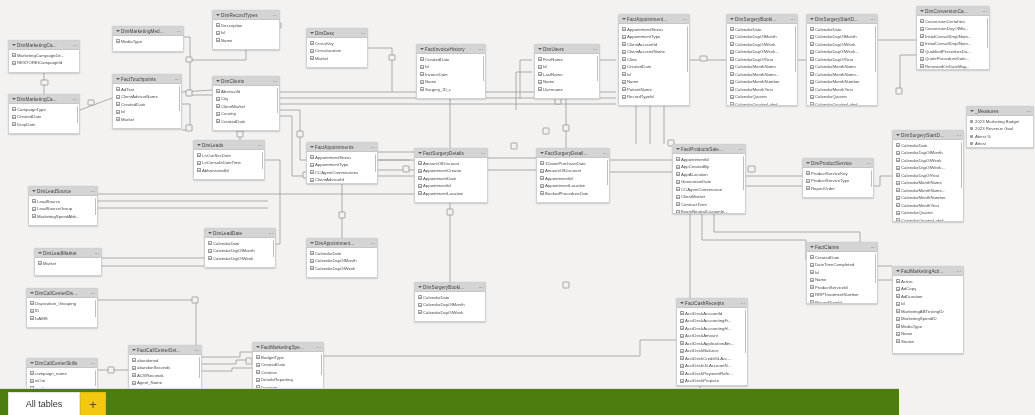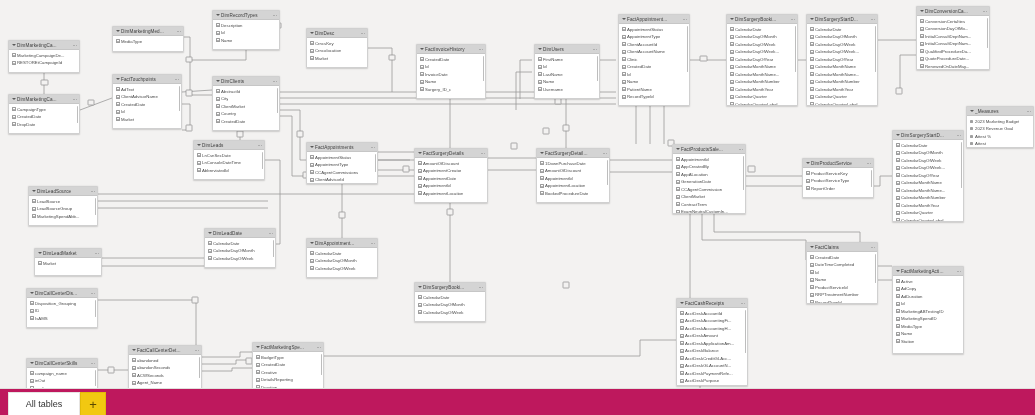--- a/index.html
+++ b/index.html
@@ -125,22 +125,22 @@
     top: 2px;
     width: 1.6px;
     background: #bdbdbd;
     border-radius: 1px;
   }
 
   
   #bottom-bar {
     position: absolute;
     left: 0; bottom: 0;
-    width: 1035px; height: 27px;
-    background: #be185d;
+    width: 899px; height: 27px;
+    background: #4d7c0f;
     border-top: 1px solid #e1dfdd;
     display: flex;
     align-items: flex-end;
   }
   #tabs-wrap {
     display: flex;
     align-items: stretch;
     height: 23px;
     margin-left: 8px;
   }

